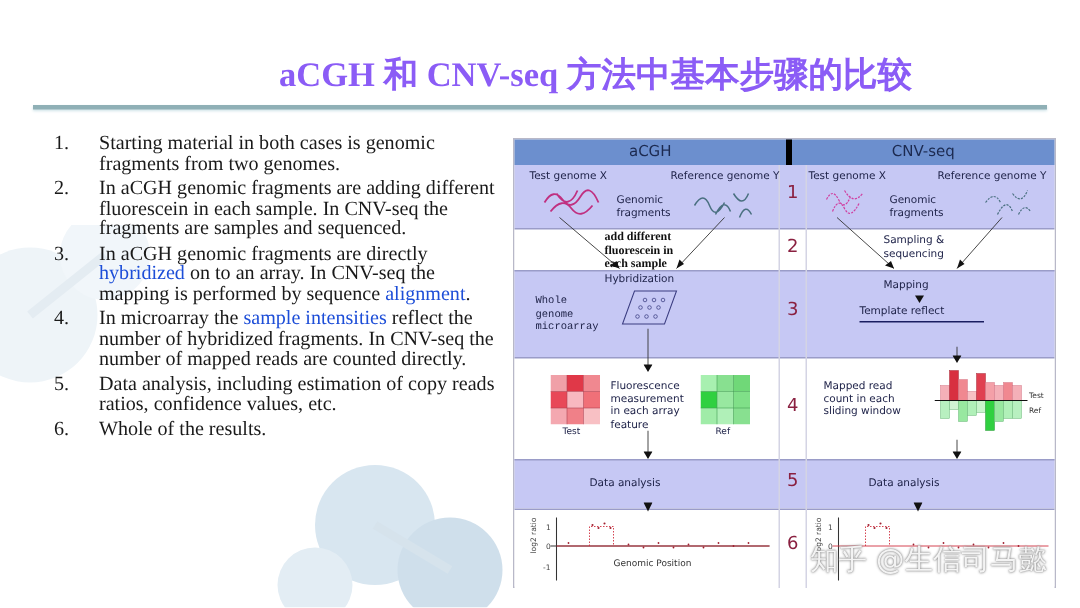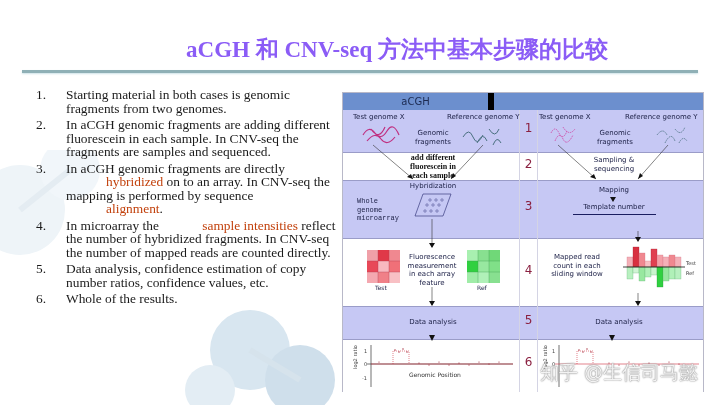--- a/index.html
+++ b/index.html
@@ -14,37 +14,37 @@
     padding-left: 50px;
   }
   .title-rule {
     position: absolute; left: 22px; top: 70px; width: 676px; height: 3px;
     background: #8fb0b6; box-shadow: 0 1px 2px #cfe3e8;
   }
 
   .steps { position: absolute; left: 36px; top: 88px; width: 300px; list-style: none; }
   .steps li { position: relative; padding-left: 30px; font-size: 13.4px; line-height: 13.5px; margin-bottom: 3px; }
   .steps li .num { position: absolute; left: 0; top: 0; }
-  .steps .hl { color: #c2410c; margin-left: 40px; }
+  .steps .hl { color: #1d4ed8; }
 
   
   .diagram { position: absolute; left: 342px; top: 92px; width: 362px; height: 300px; border: 1px solid #b8b8c8; background: #fff; font-family: "DejaVu Sans", sans-serif; }
   .dg-header { position: absolute; left: 0; top: 0; width: 360px; height: 17px; background: #6c8fce; display: flex; }
   .dg-header div { flex: 1; text-align: center; font-size: 10px; line-height: 17px; color: #1c2a50; }
-  .dg-header div:first-child { border-right: 6px solid #000000; width: 151px; flex: none; }
+  .dg-header div:first-child { border-right: 4px solid #000000; width: 185px; flex: none; }
 
   .row { position: absolute; left: 0; width: 360px; }
   .row.blue { background: #c6c8f4; }
   .row.white { background: #ffffff; }
   .row.sep { border-top: 1px solid #9a9cc8; }
   .col-div { position: absolute; left: 176px; top: 17px; width: 19px; height: 282px; border-left: 1px solid #d4d4e4; border-right: 1px solid #d4d4e4; pointer-events: none; }
 
   .num-label { position: absolute; left: 176px; width: 19px; text-align: center; font-size: 12px; color: #8a2040; }
 
-  .sm { position: absolute; font-size: 7px; color: #20244a; text-align: center; line-height: 8.5px; }
+  .sm { position: absolute; font-size: 7px; color: #20244a; text-align: left; line-height: 8.5px; }
   .bold-serif { font-family: "Liberation Serif", serif; font-weight: bold; font-size: 8px; color: #111; line-height: 9px; }
 
   .watermark { position: absolute; left: 540px; top: 360px; font-family: "DejaVu Sans", sans-serif; font-size: 19px; color: rgba(255,255,255,0.9); text-shadow: 0 0 1px #777, 0 0 2px #999; letter-spacing: 0px; }
 </style>
 </head>
 <body>
 
 <svg class="bg-molecules" viewBox="0 0 340 255">
   <circle cx="20" cy="60" r="45" fill="#eef4f8"></circle>
   <circle cx="70" cy="20" r="30" fill="#f1f6fa"></circle>
@@ -56,27 +56,28 @@
 </svg>
 
 <div class="title">aCGH 和 CNV-seq 方法中基本步骤的比较</div>
 <div class="title-rule"></div>
 
 <ol class="steps" id="steps">
     <li><span class="num">1.</span><span>Starting material in both cases is genomic fragments from two genomes.</span></li>
     <li><span class="num">2.</span><span>In aCGH genomic fragments are adding different fluorescein in each sample. In CNV-seq the fragments are samples and sequenced.</span></li>
     <li><span class="num">3.</span><span>In aCGH genomic fragments are directly </span><span class="hl">hybridized</span><span> on to an array. In CNV-seq the mapping is performed by sequence </span><span class="hl">alignment</span><span>.</span></li>
     <li><span class="num">4.</span><span>In microarray the </span><span class="hl">sample intensities</span><span> reflect the number of hybridized fragments. In CNV-seq the number of mapped reads are counted directly.</span></li>
-    <li><span class="num">5.</span><span>Data analysis, confidence estimation of copy number ratios, confidence values, etc.</span></li>
+    <li><span class="num">5.</span><span>Data analysis, including estimation of copy reads ratios, confidence values, etc.</span></li>
     <li><span class="num">6.</span><span>Whole of the results.</span></li>
   </ol>
 
 <div class="diagram">
   <div class="dg-header">
     <div>aCGH</div>
+    <div>CNV-seq</div>
   </div>
 
   <div class="row blue" style="top:17px;height:42px;"></div>
   <div class="row white sep" style="top:59px;height:28px;"></div>
   <div class="row blue sep" style="top:87px;height:58px;"></div>
   <div class="row white sep" style="top:145px;height:68px;"></div>
   <div class="row blue sep" style="top:213px;height:33px;"></div>
   <div class="row white sep" style="top:246px;height:53px;"></div>
   <div class="col-div"></div>
 
@@ -197,21 +198,21 @@
     <line x1="20" y1="2" x2="58" y2="36" stroke="#333" stroke-width="0.6"></line>
     <line x1="130" y1="2" x2="100" y2="36" stroke="#333" stroke-width="0.6"></line>
     <polygon points="58,36 52,34 56,31" fill="#111"></polygon>
     <polygon points="100,36 102,30 105,33" fill="#111"></polygon>
   </svg>
   <div class="sm" style="left:246px;top:63px;width:50px;">Sampling &amp; sequencing</div>
   <div class="sm" style="left:246px;top:93px;width:50px;">Mapping</div>
   <svg style="position:absolute;left:267px;top:102px;" width="6" height="8">
       <polygon points="0,2 6,2 3,7" fill="#111"></polygon>
     </svg>
-  <div class="sm" style="left:230px;top:110px;width:82px;">Template number</div>
+  <div class="sm" style="left:230px;top:110px;width:82px;">Template reflect</div>
   <div style="position:absolute;left:230px;top:121px;width:83px;height:1px;background:#1a1e60;"></div>
   <svg style="position:absolute;left:292px;top:138px;" width="6" height="12">
       <line x1="3" y1="0" x2="3" y2="8" stroke="#333" stroke-width="0.6"></line>
       <polygon points="0,6 6,6 3,11" fill="#111"></polygon>
     </svg>
   <div class="sm" style="left:206px;top:160px;width:56px;">Mapped read count in each sliding window</div>
   <svg style="position:absolute;left:280px;top:150px;" width="80" height="48" viewBox="0 0 80 48">
     <rect x="4" y="14" width="6" height="10" fill="#f4b0b8" stroke="#d07080" stroke-width="0.3"></rect>
     <rect x="10" y="4" width="6" height="20" fill="#d83040" stroke="#a02030" stroke-width="0.3"></rect>
     <rect x="16" y="10" width="6" height="14" fill="#f08890" stroke="#d07080" stroke-width="0.3"></rect>

